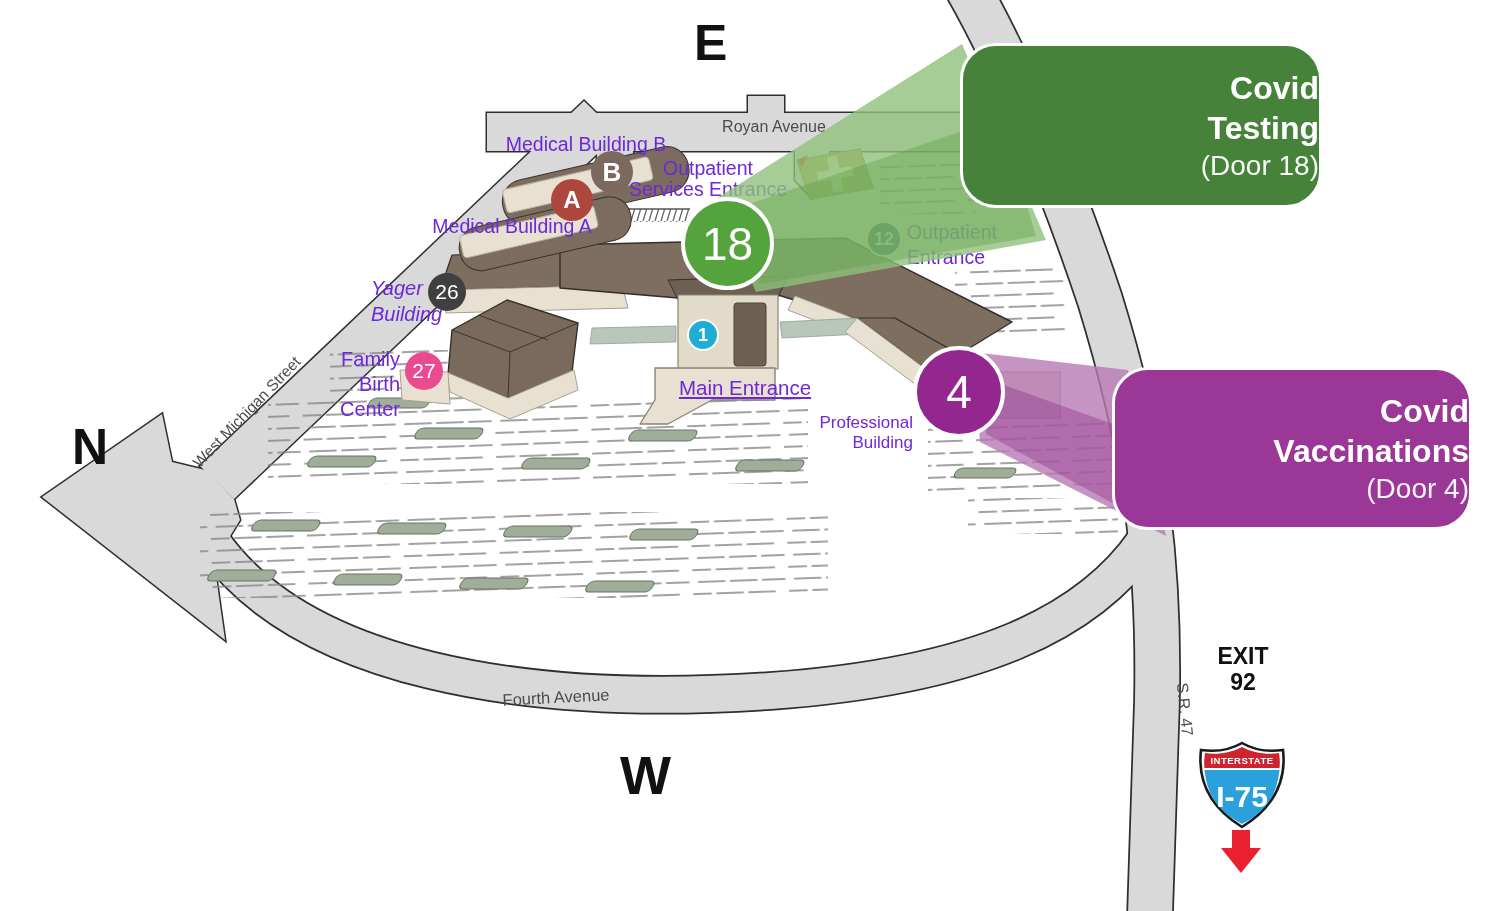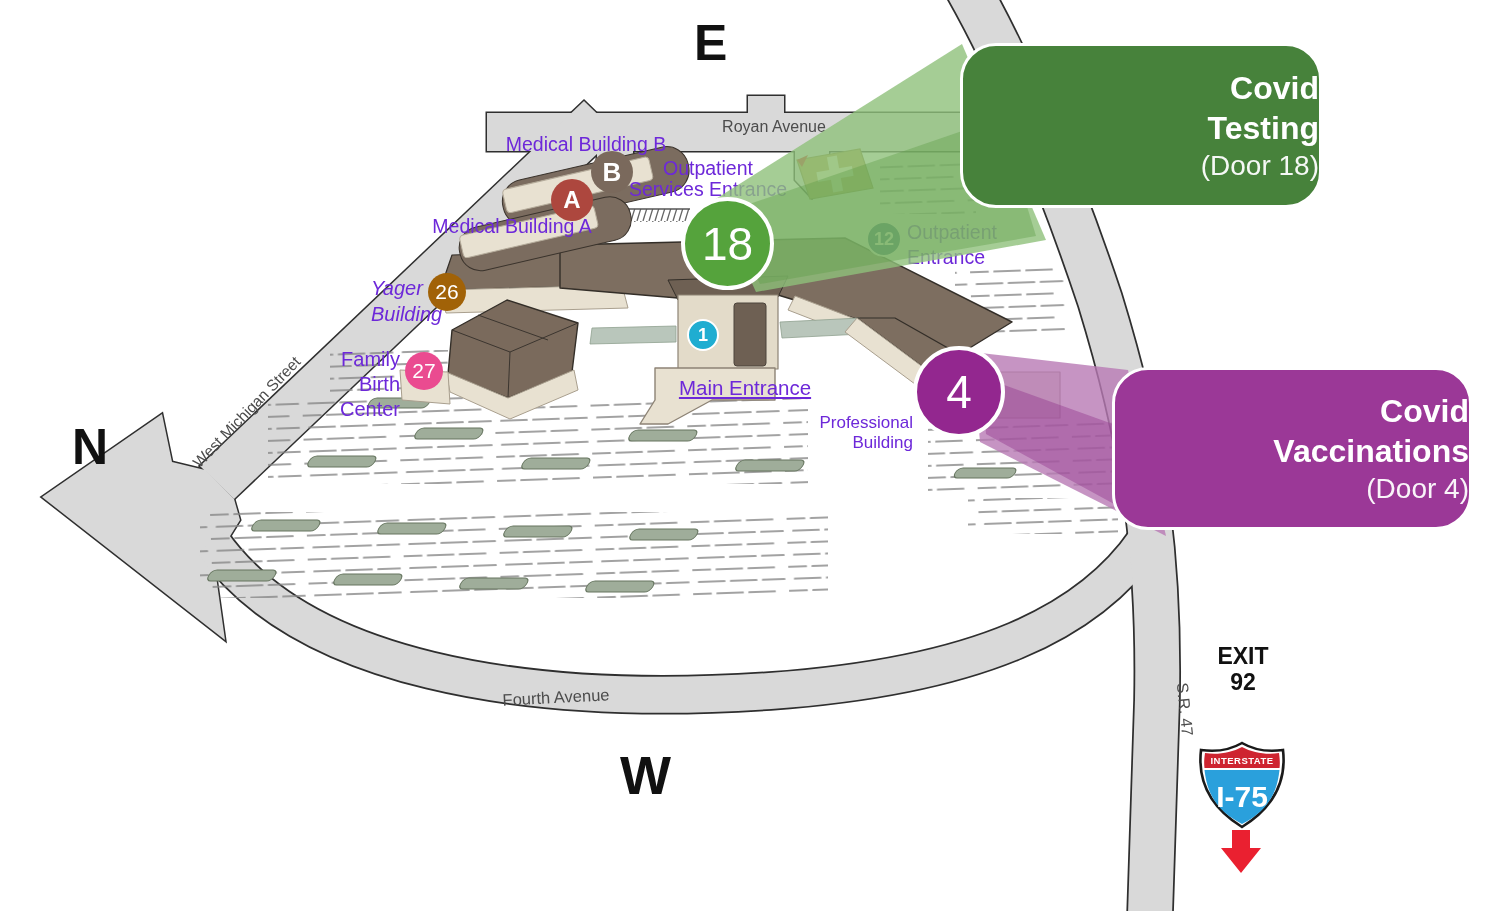--- a/index.html
+++ b/index.html
@@ -38,21 +38,21 @@
   .mk{position:absolute;border-radius:50%;display:flex;align-items:center;justify-content:center;
       color:#fff;box-sizing:border-box;}
   .mk-18{left:681px;top:197px;width:93px;height:93px;background:#55a33c;border:4px solid #fff;
          font-size:46px;font-weight:400;}
   .mk-4{left:913px;top:346px;width:92px;height:92px;background:#93278f;border:4px solid #fff;
         font-size:46px;font-weight:400;}
   .mk-12{left:866px;top:221px;width:36px;height:36px;background:#0c4a6e;border:2px solid #fff;
          font-size:18px;font-weight:600;}
   .mk-1{left:687px;top:319px;width:32px;height:32px;background:#1fadd1;border:2px solid #fff;
         font-size:18px;font-weight:700;}
-  .mk-26{left:428px;top:273px;width:38px;height:38px;background:#a16207;font-size:21px;}
+  .mk-26{left:428px;top:273px;width:38px;height:38px;background:#404040;font-size:21px;}
   .mk-27{left:405px;top:352px;width:38px;height:38px;background:#ea4b90;font-size:21px;}
   .mk-A{left:551px;top:179px;width:42px;height:42px;background:#ad473e;font-size:24px;font-weight:600;}
   .mk-B{left:591px;top:151px;width:42px;height:42px;background:#7a695c;font-size:26px;font-weight:600;}
 
   
   .callout{position:absolute;border-radius:36px;border:3px solid #fff;box-sizing:border-box;
            color:#fff;text-align:right;}
   .callout .t{font-size:32px;font-weight:700;line-height:40px;}
   .callout .s{font-size:28px;font-weight:400;line-height:36px;opacity:.95;}
   .co-green{left:960px;top:43px;width:362px;height:165px;background:#47823b;padding-top:22px;}

